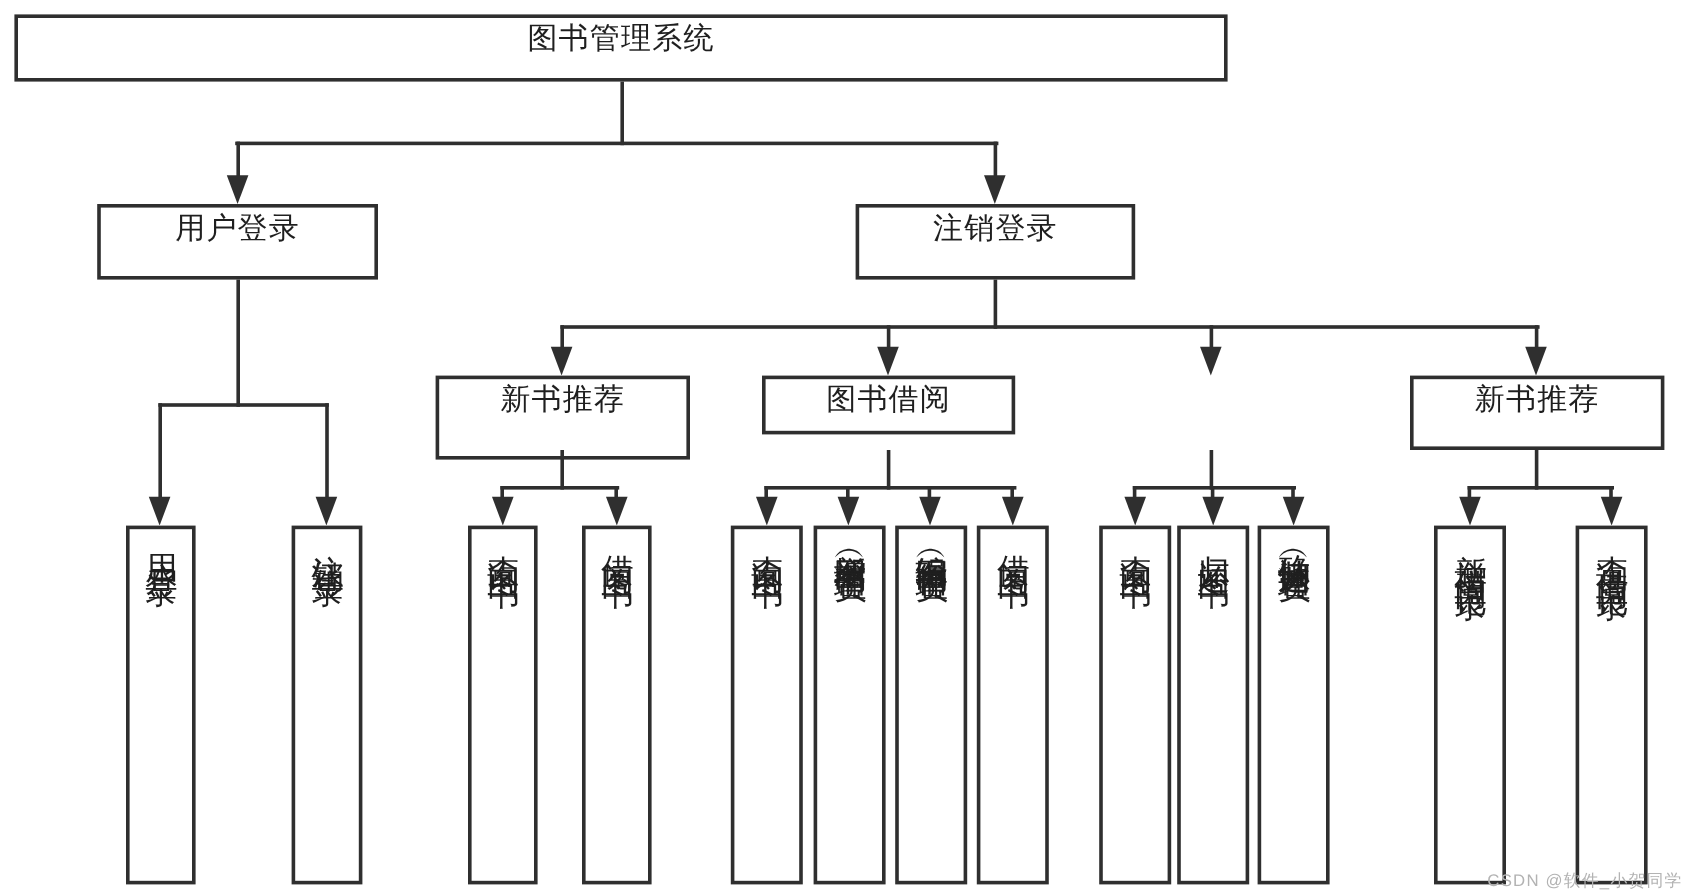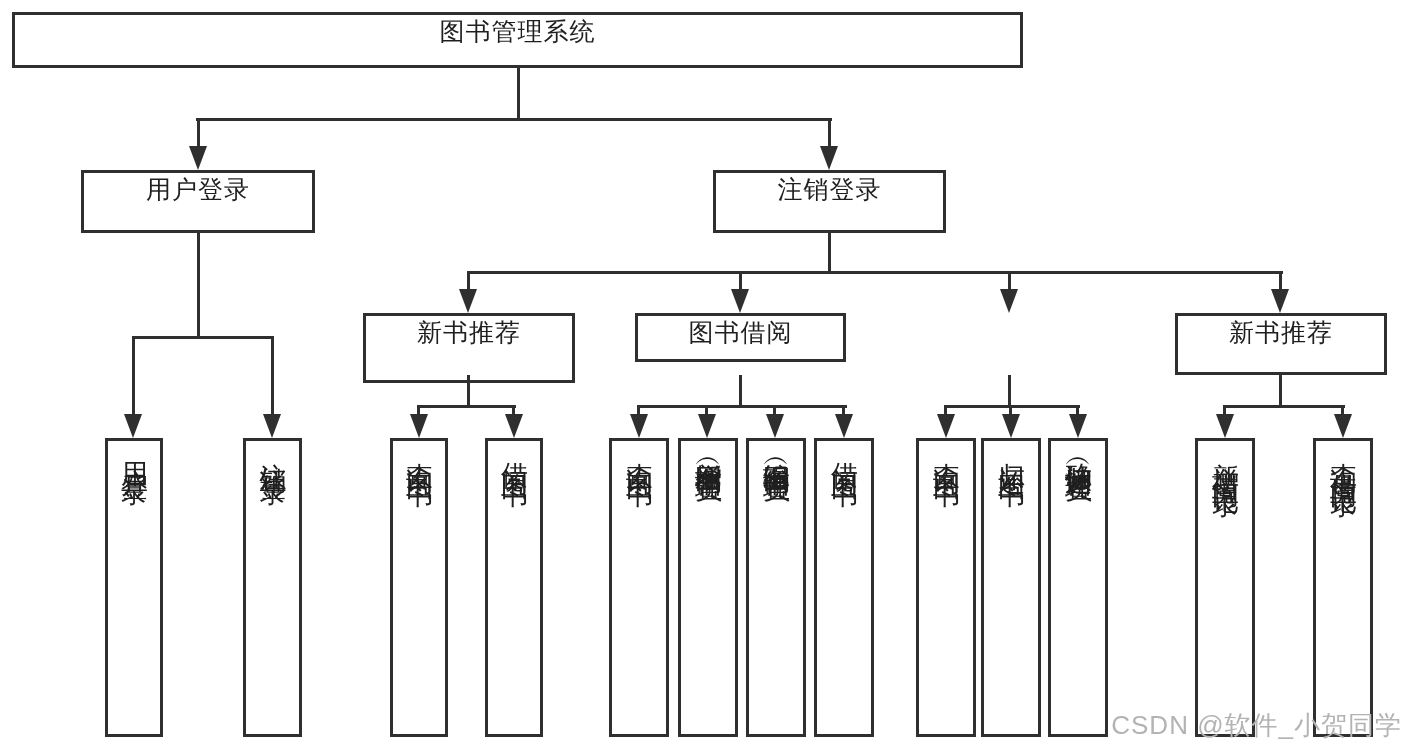--- a/index.html
+++ b/index.html
@@ -44,21 +44,21 @@
   .hl{position:absolute;height:3px;background:var(--line);}
   .ar{
     position:absolute;width:0;height:0;
     border-left:9px solid transparent;
     border-right:9px solid transparent;
     border-top:24px solid var(--line);
   }
   .watermark{
     position:absolute;
     right:3px;bottom:4px;
-    font-size:26px;
+    font-size:14px;
     color:var(--watermark);
     letter-spacing:1px;
     z-index:5;
     white-space:nowrap;
   }
 </style>
 </head>
 <body>
 
 <div class="canvas">

